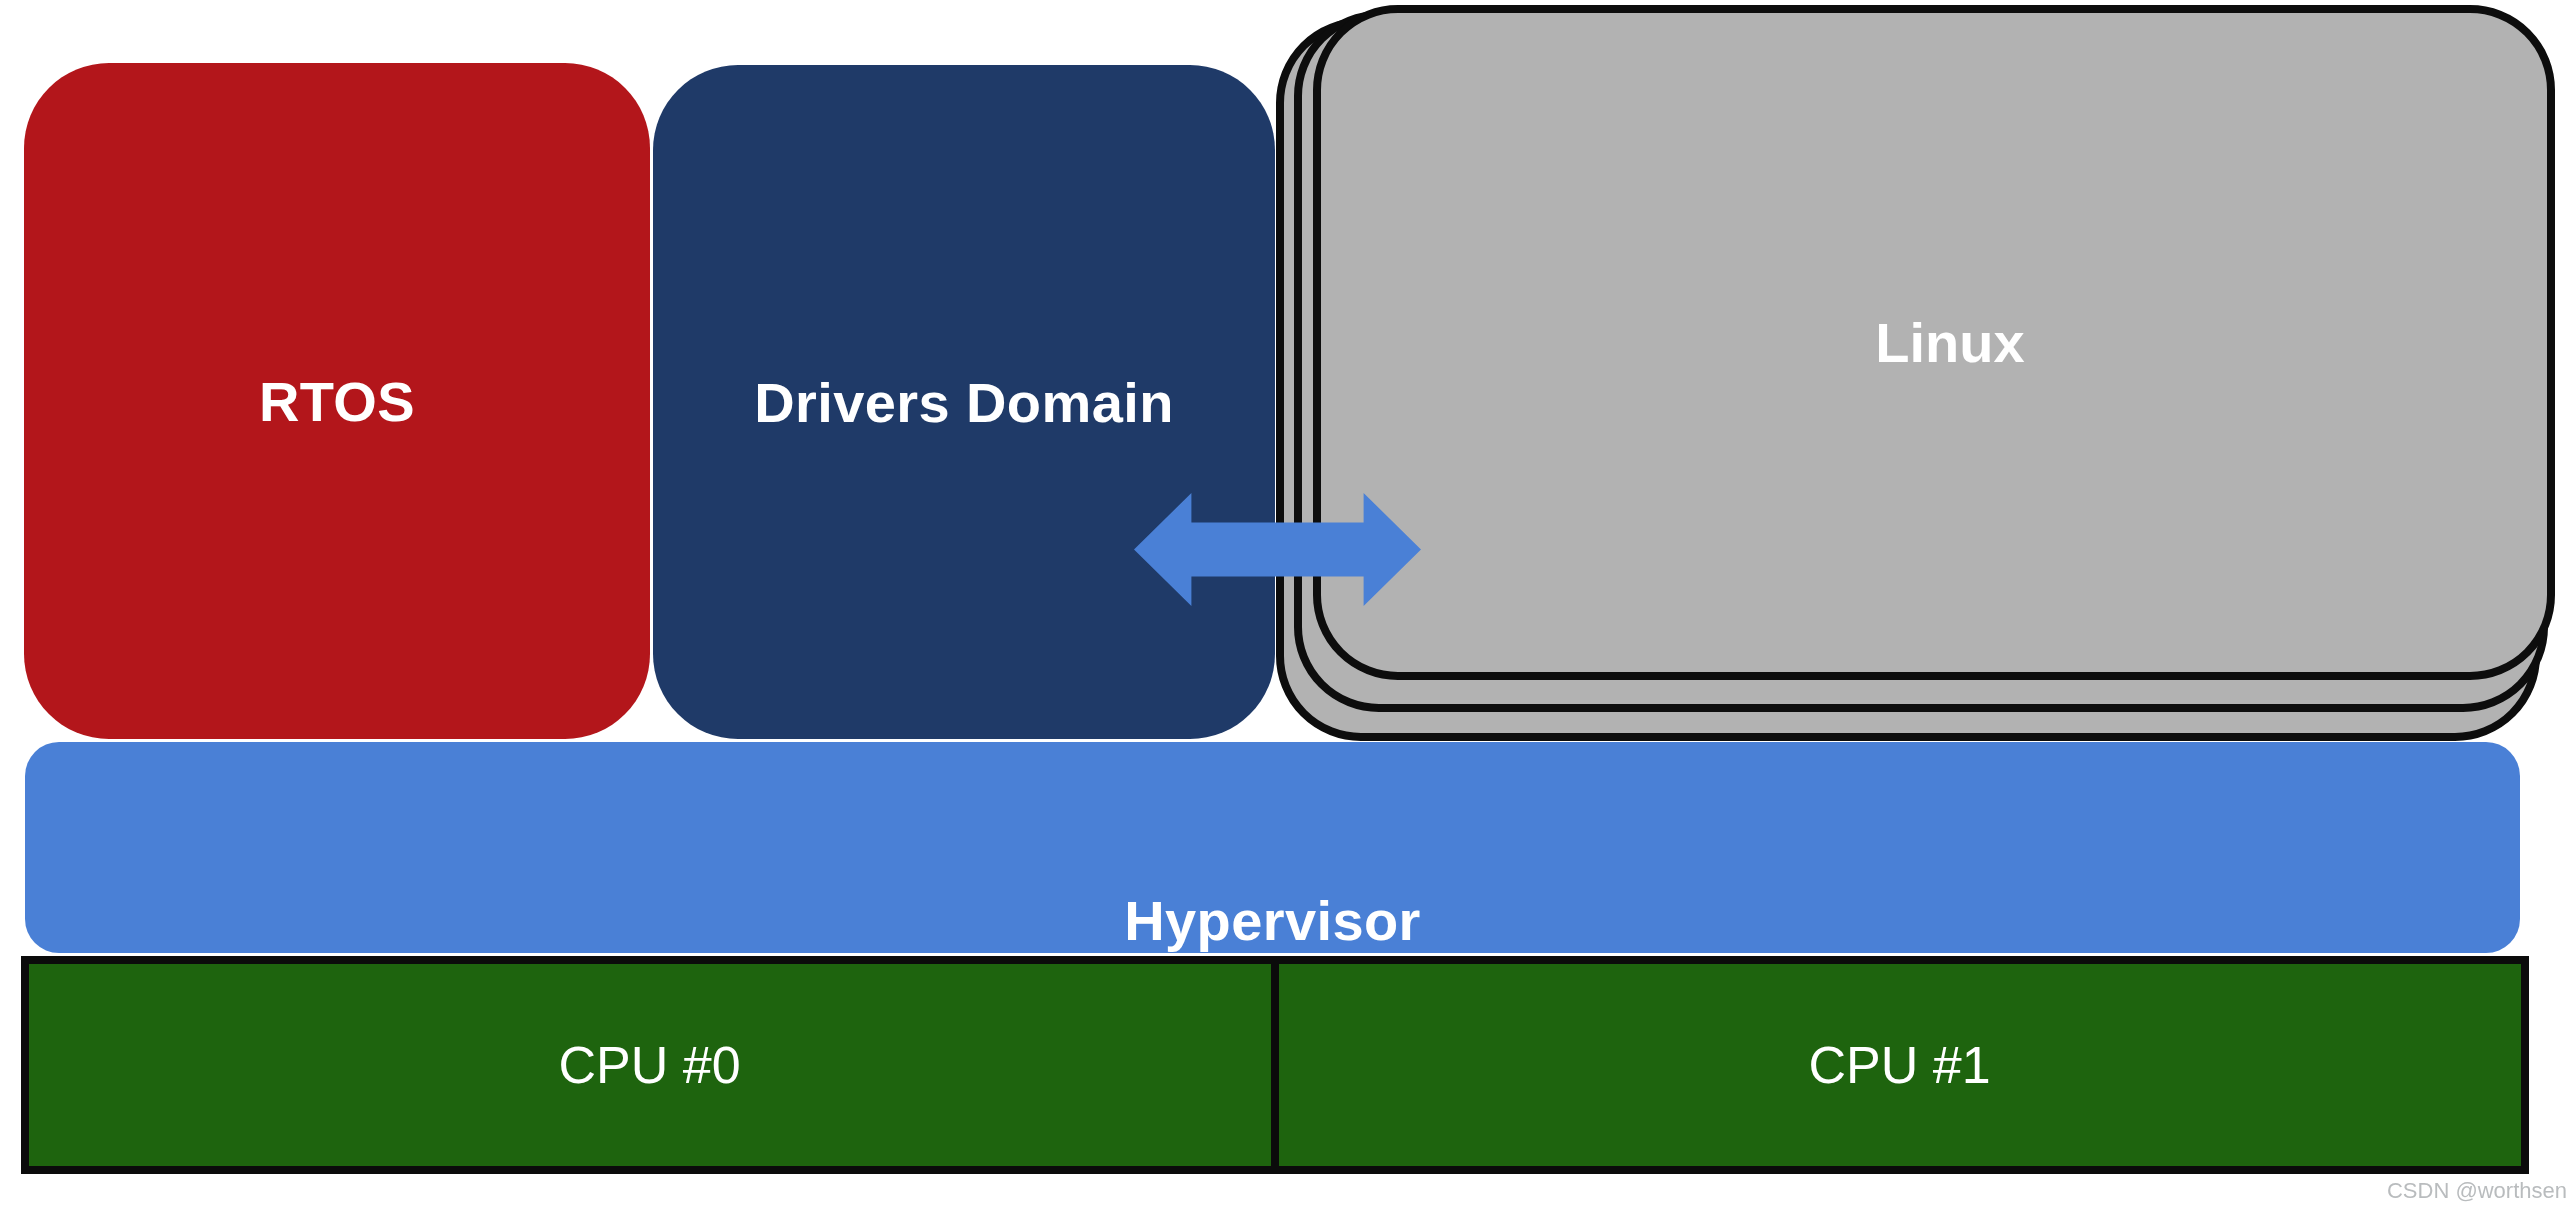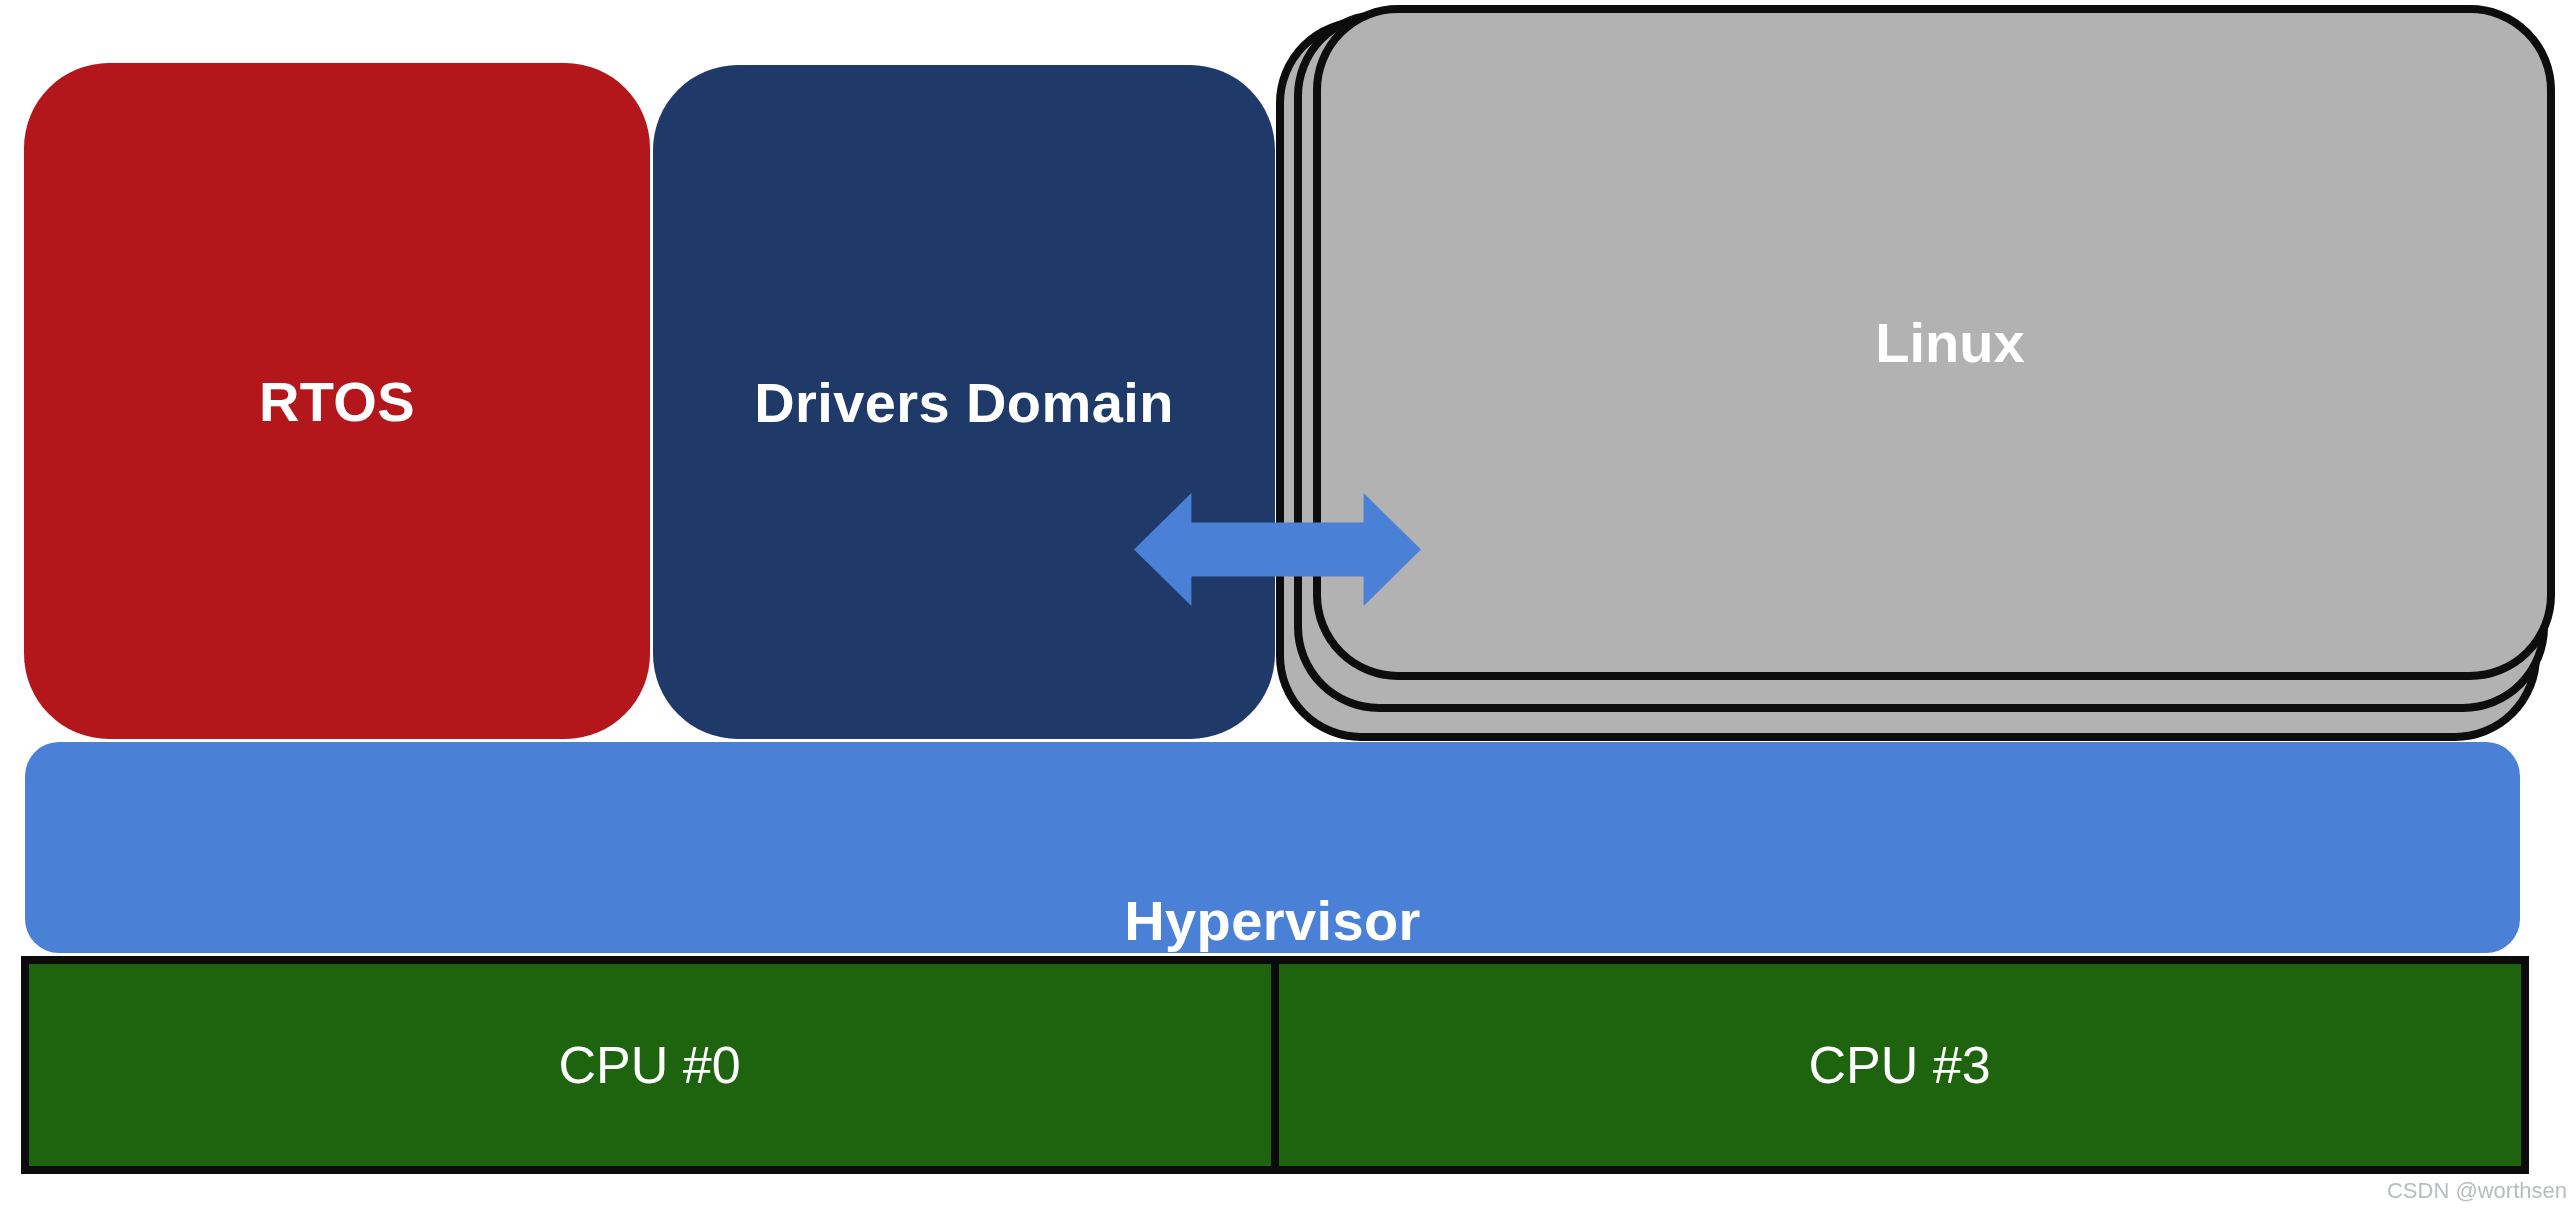--- a/index.html
+++ b/index.html
@@ -115,21 +115,21 @@
 
   <div class="box hypervisor">
     <span>Hypervisor</span>
   </div>
 
   <div class="cpu-row">
     <div class="cpu-cell">
       <span>CPU #0</span>
     </div>
     <div class="cpu-cell">
-      <span>CPU #3</span>
+      <span>CPU #1</span>
     </div>
   </div>
 
   <div class="arrow"></div>
 
   <div class="watermark">CSDN @worthsen</div>
 
 </div>
 
 

